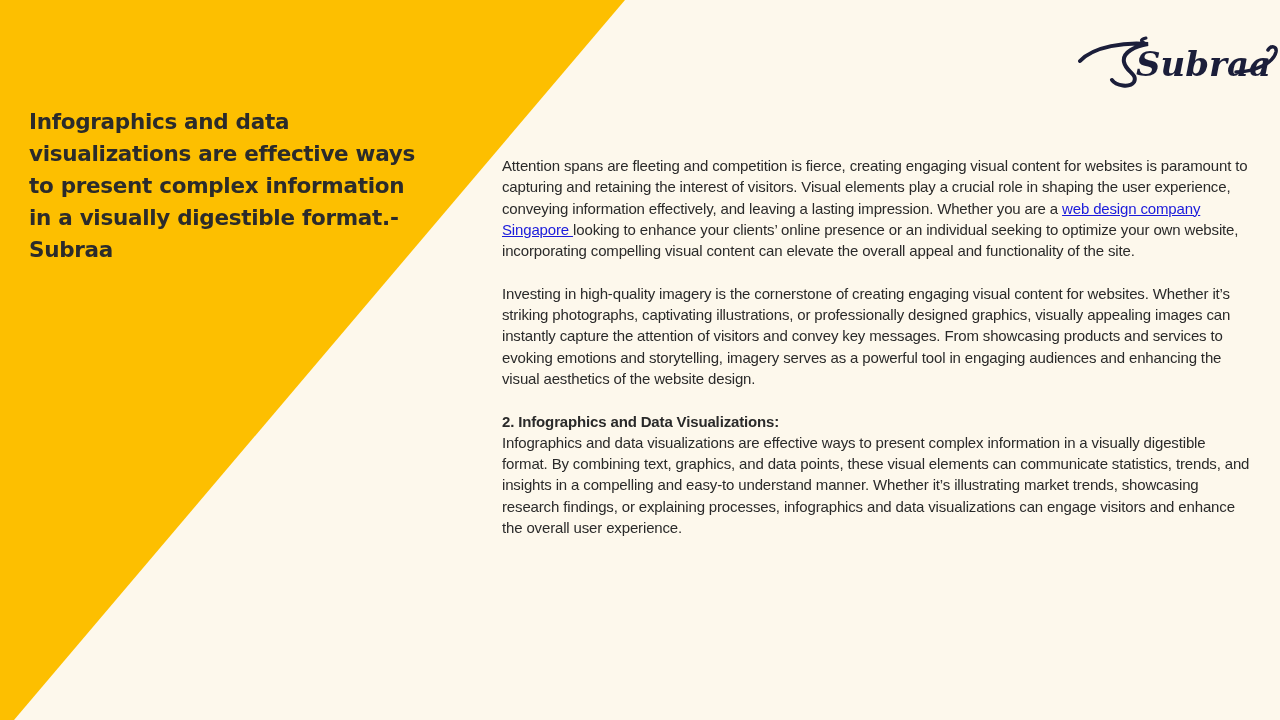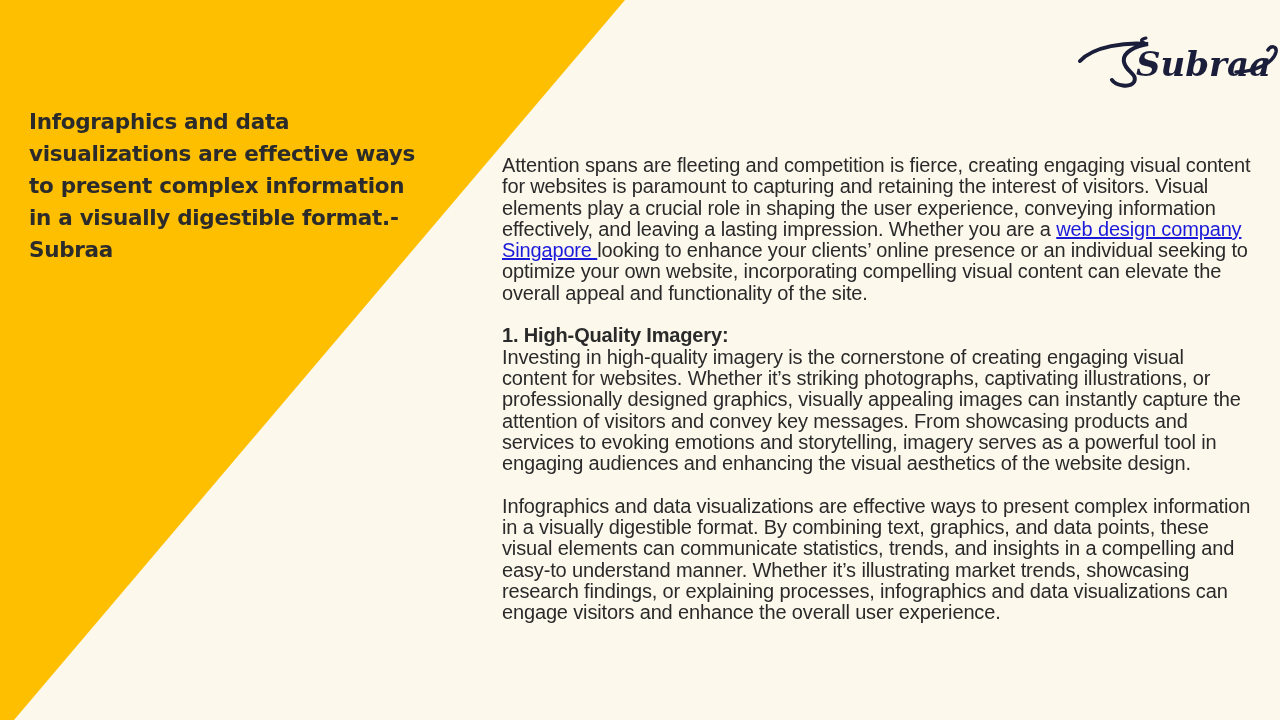--- a/index.html
+++ b/index.html
@@ -20,21 +20,21 @@
     color: #2b2b2b; margin: 0;
     letter-spacing: -0.3px;
   }
   .logo {
     position: absolute; left: 1076px; top: 28px; width: 205px; height: 60px;
   }
   .logo svg { width: 100%; height: 100%; }
   .article {
     position: absolute; left: 502px; top: 155px; width: 750px;
     font-family: "Liberation Sans", sans-serif;
-    font-size: 20px; line-height: 21.3px; color: #2a2a2a;
+    font-size: 15px; line-height: 21.3px; color: #2a2a2a;
     letter-spacing: -0.15px;
   }
   .article p { margin: 0 0 21.3px 0; }
   .article .heading { font-weight: bold; display: block; }
   .article a { color: #1a1adb; text-decoration: underline; }
 </style>
 </head>
 <body>
 
 <div class="yellow-band"></div>
@@ -47,20 +47,20 @@
     <path d="M70 16 C 66 14, 62 12, 70 10" fill="none" stroke="#1b1e3a" stroke-width="3" stroke-linecap="round"></path>
     <text x="60" y="48" font-family="DejaVu Serif, serif" font-style="italic" font-weight="bold" font-size="34" fill="#1b1e3a">Subraa</text>
     <path d="M160 44 C 180 44, 198 34, 200 24 C 201 18, 195 17, 192 22" fill="none" stroke="#1b1e3a" stroke-width="3.5" stroke-linecap="round"></path>
   </svg>
 </div>
 
 <div class="article">
   <p><span>Attention spans are fleeting and competition is fierce, creating engaging visual content for websites is paramount to capturing and retaining the interest of visitors. Visual elements play a crucial role in shaping the user experience, conveying information effectively, and leaving a lasting impression. Whether you are a </span><a href="#">web design company Singapore </a><span>looking to enhance your clients’ online presence or an individual seeking to optimize your own website, incorporating compelling visual content can elevate the overall appeal and functionality of the site.</span></p>
 
   <p>
-    <span class="heading">1. High-Quality Imagery:</span>
     <span>Investing in high-quality imagery is the cornerstone of creating engaging visual content for websites. Whether it’s striking photographs, captivating illustrations, or professionally designed graphics, visually appealing images can instantly capture the attention of visitors and convey key messages. From showcasing products and services to evoking emotions and storytelling, imagery serves as a powerful tool in engaging audiences and enhancing the visual aesthetics of the website design.</span>
   </p>
 
   <p>
+    <span class="heading">2. Infographics and Data Visualizations:</span>
     <span>Infographics and data visualizations are effective ways to present complex information in a visually digestible format. By combining text, graphics, and data points, these visual elements can communicate statistics, trends, and insights in a compelling and easy-to understand manner. Whether it’s illustrating market trends, showcasing research findings, or explaining processes, infographics and data visualizations can engage visitors and enhance the overall user experience.</span>
   </p>
 </div>
 
 </body></html>

